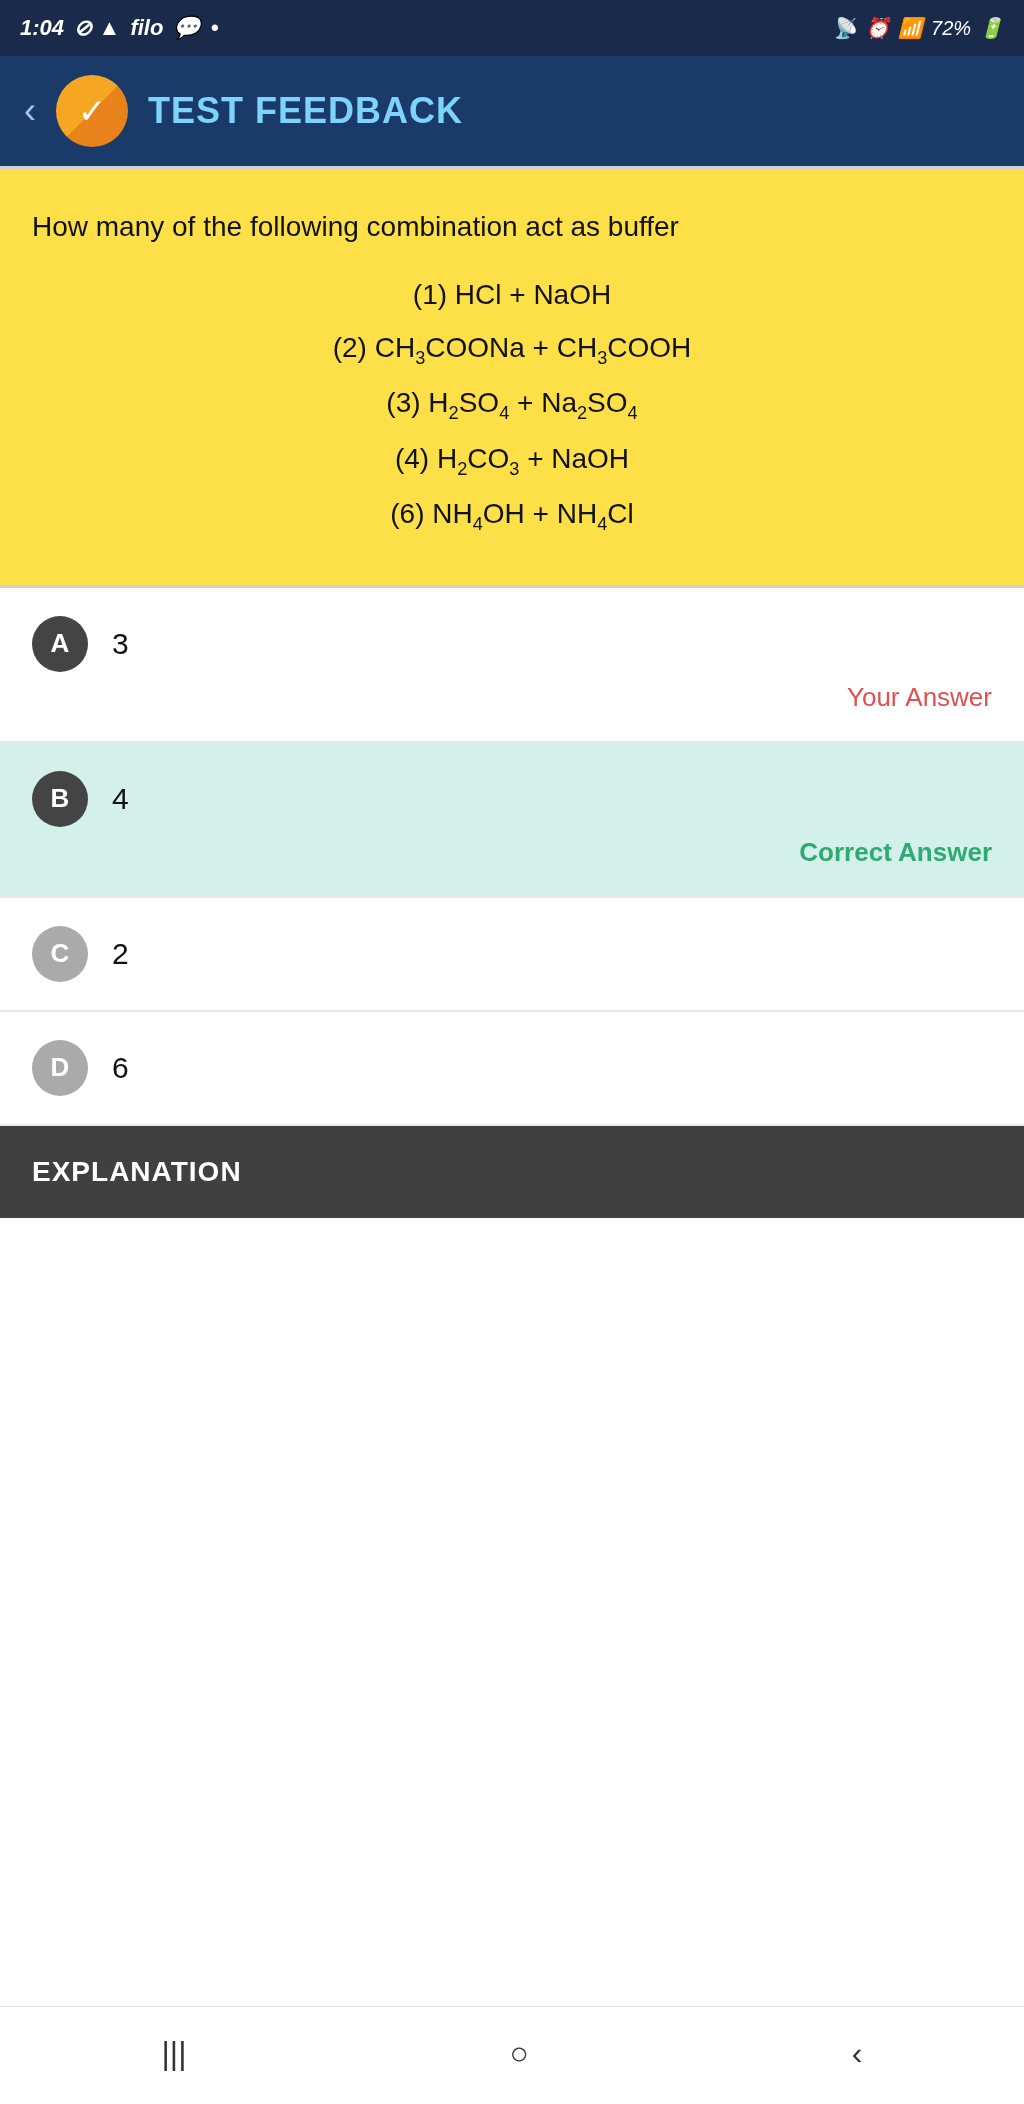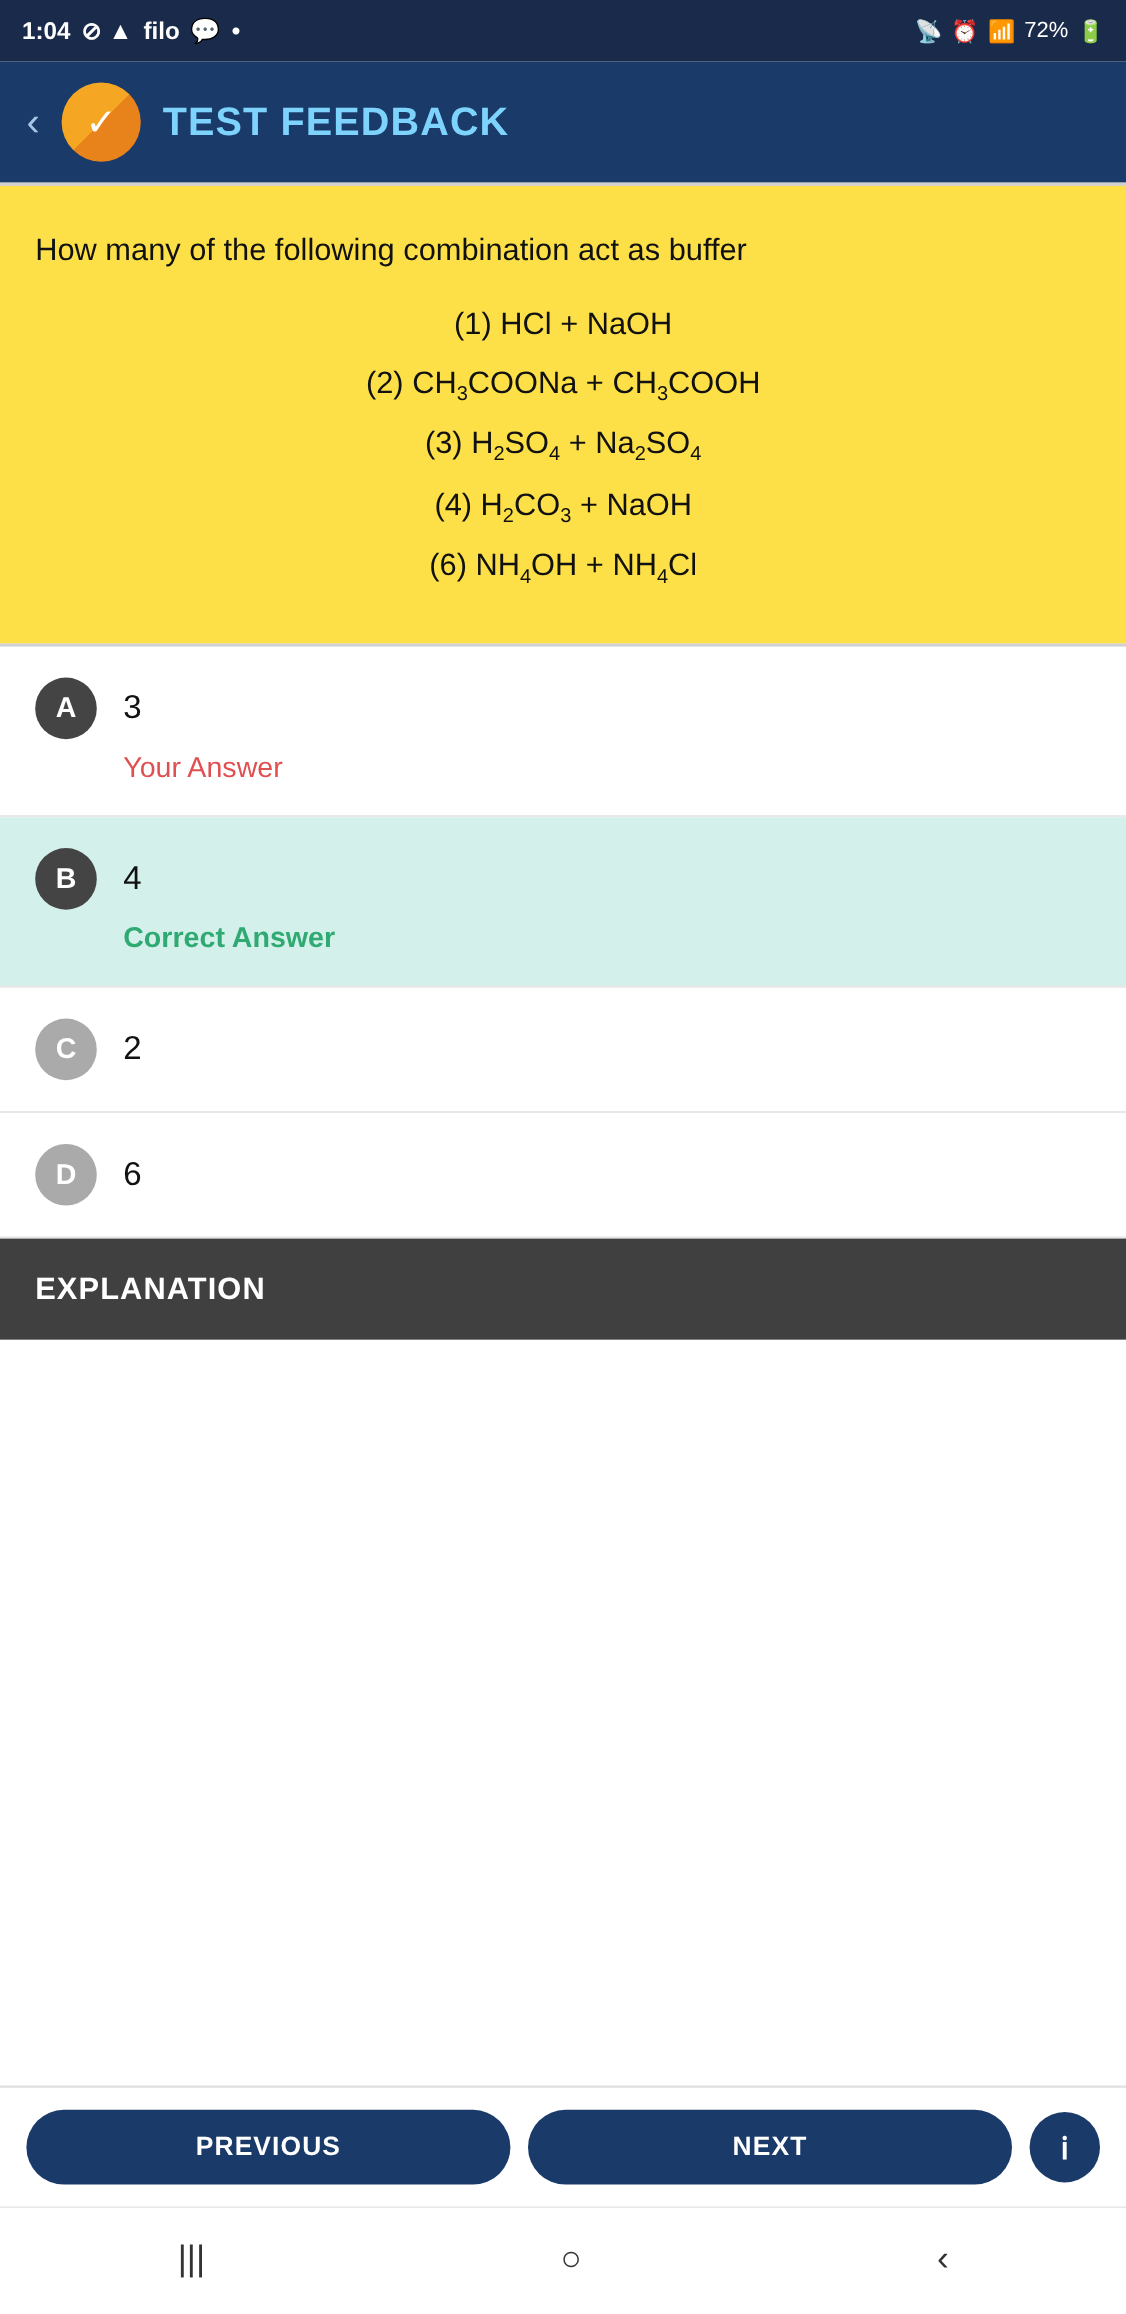--- a/index.html
+++ b/index.html
@@ -14,20 +14,21 @@
 
     
     .status-bar {
       background: #1a2a4a;
       color: white;
       padding: 10px 20px;
       display: flex;
       justify-content: space-between;
       align-items: center;
       height: 56px;
+      font-style: italic;
     }
     .status-left {
       display: flex;
       align-items: center;
       gap: 10px;
       font-size: 22px;
       font-weight: 600;
     }
     .status-right {
       display: flex;
@@ -149,20 +150,21 @@
     .answer-value {
       font-size: 30px;
       color: #111;
       font-weight: 400;
     }
 
     .answer-label {
       font-size: 26px;
       font-weight: 500;
       margin-left: 80px;
+      text-align: right;
     }
     .answer-label.your-answer {
       color: #e05050;
     }
     .answer-label.correct-answer {
       color: #2eaa72;
       font-weight: bold;
     }
 
     
@@ -325,24 +327,19 @@
       </div>
     </div>
   </div>
 
   <div class="explanation-section">
     <div class="explanation-title">EXPLANATION</div>
   </div>
 
   <div class="spacer"></div>
 
-  <div class="bottom-nav">
-    <button class="nav-btn">PREVIOUS</button>
-    <button class="nav-btn">NEXT</button>
-    <button class="info-btn">ℹ</button>
-  </div>
 
   <div class="system-nav">
     <button class="sys-btn">|||</button>
     <button class="sys-btn">○</button>
     <button class="sys-btn">‹</button>
   </div>
 </div>
 
 </body></html>

